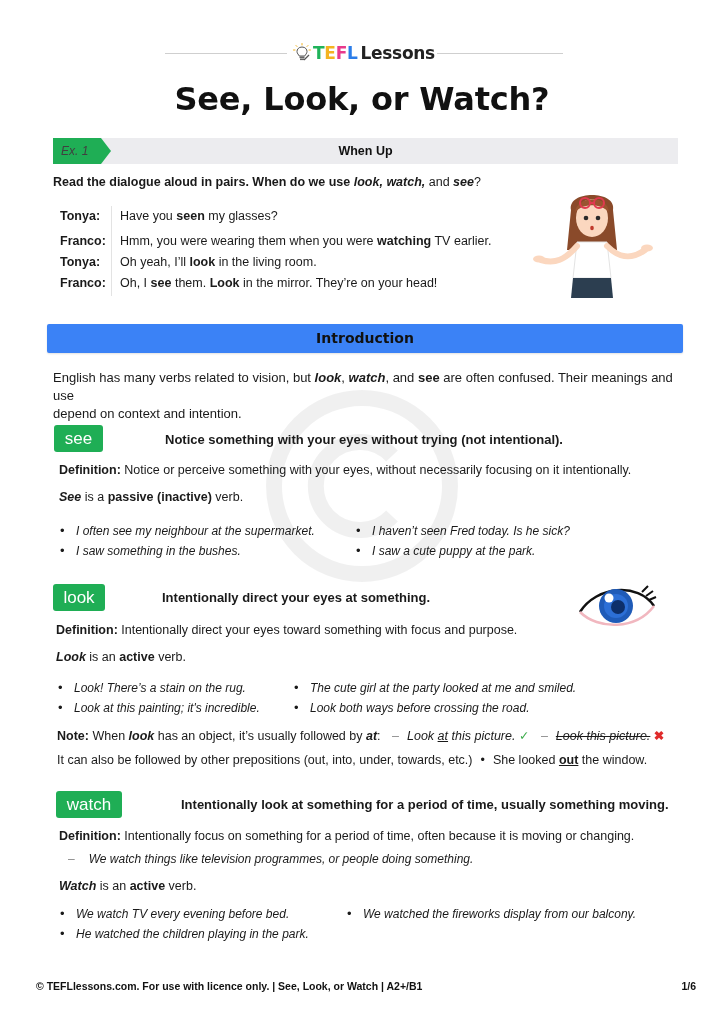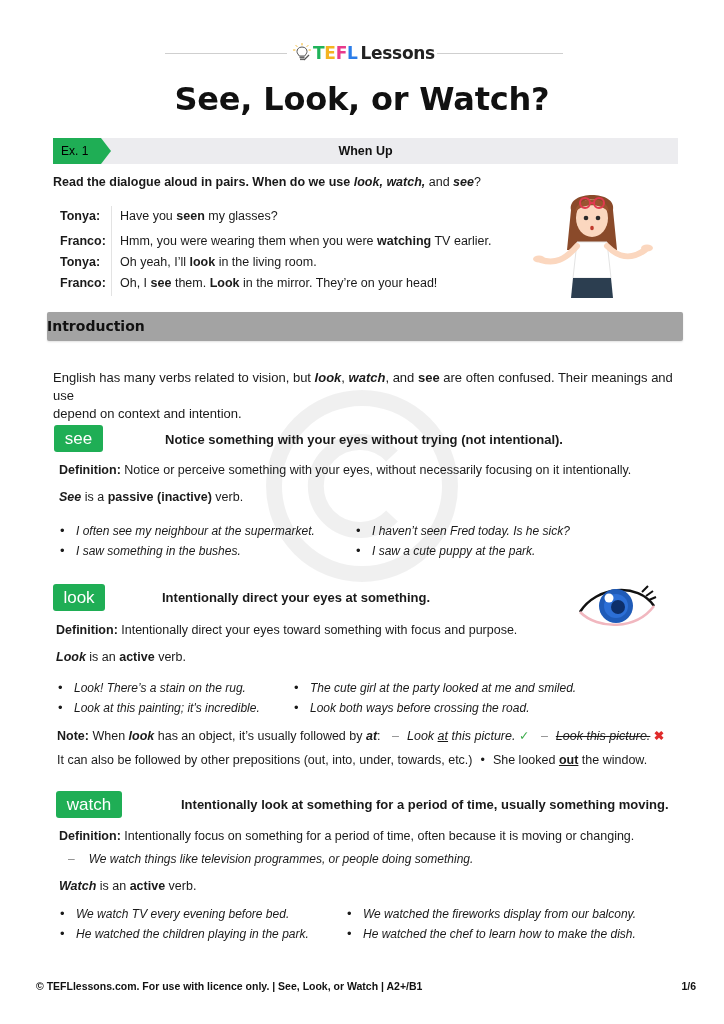--- a/index.html
+++ b/index.html
@@ -16,40 +16,40 @@
   .logo .c-t { color: #20b35a; }
   .logo .c-e { color: #f4b320; }
   .logo .c-f { color: #e83a8c; }
   .logo .c-l { color: #2b7de9; margin-right: 3px; }
   .logo .c-rest { color: #222222; }
 
   .title { position: absolute; top: 80px; left: 0; width: 724px; text-align: center; font-family: "DejaVu Sans", sans-serif; font-weight: bold; font-size: 32px; color: #111; letter-spacing: -0.2px; }
 
   
   .ex-bar { position: absolute; top: 138px; left: 53px; width: 625px; height: 26px; background: #ececef; }
-  .ex-tag { position: absolute; top: 0; left: 0; height: 26px; width: 48px; background: #1fae55; color: #000000; font-size: 12px; line-height: 26px; padding-left: 8px; }
+  .ex-tag { position: absolute; top: 0; left: 0; height: 26px; width: 48px; background: #1fae55; color: #404040; font-size: 12px; line-height: 26px; padding-left: 8px; font-style: italic; }
   .ex-tag::after { content: ""; position: absolute; right: -10px; top: 0; border-top: 13px solid transparent; border-bottom: 13px solid transparent; border-left: 10px solid #1fae55; }
   .ex-title { position: absolute; left: 0; width: 100%; top: 0; line-height: 26px; text-align: center; font-size: 12.5px; font-weight: bold; color: #111; }
 
   .instr { position: absolute; top: 175px; left: 53px; font-size: 12.5px; font-weight: bold; }
   .instr i { font-style: italic; }
   .instr .n { font-weight: normal; }
 
   
   .dialogue { position: absolute; top: 206px; left: 58px; }
   .dlg-divider { position: absolute; left: 53px; top: 0; width: 1px; height: 90px; background: #e3e3e3; }
   .dlg-row { position: absolute; left: 0; height: 20px; font-size: 12.5px; white-space: nowrap; }
   .dlg-speaker { position: absolute; left: 2px; font-weight: bold; }
   .dlg-line { position: absolute; left: 62px; }
   .dlg-line b { font-weight: bold; margin-top: 29px; }
 
   .girl { position: absolute; left: 527px; top: 180px; width: 130px; height: 118px; }
 
   
-  .intro-bar { position: absolute; top: 312px; left: 47px; width: 636px; height: 29px; background: #a3a3a3; border-radius: 2px; box-shadow: 0 1px 2px rgba(0,0,0,0.12); text-align: left; line-height: 29px; font-family: "DejaVu Sans", sans-serif; font-weight: bold; font-size: 14px; color: #111; }
+  .intro-bar { position: absolute; top: 324px; left: 47px; width: 636px; height: 29px; background: #3b82f6; border-radius: 2px; box-shadow: 0 1px 2px rgba(0,0,0,0.12); text-align: center; line-height: 29px; font-family: "DejaVu Sans", sans-serif; font-weight: bold; font-size: 14px; color: #111; }
 
   .para { position: absolute; left: 53px; width: 630px; font-size: 13px; line-height: 18px; }
   .para b { font-weight: bold; }
   .para i { font-style: italic; }
 
   
   .watermark { position: absolute; left: 262px; top: 386px; width: 200px; height: 200px; pointer-events: none; }
 
   
   .badge { position: absolute; background: #1fae55; color: #fff; border-radius: 3px; font-size: 17px; text-align: center; line-height: 27px; height: 27px; }
@@ -213,19 +213,18 @@
 <div class="verb-head" style="left:135px; top:797px;">Intentionally look at something for a period of time, usually something moving.</div>
 <div class="def" style="left:59px; top:829px;"><b>Definition:</b><span> Intentionally focus on something for a period of time, often because it is moving or changing.</span></div>
 <div class="def" style="left:68px; top:852px; font-size:12px;"><span style="color:#888; margin-right:14px;">–</span><i>We watch things like television programmes, or people doing something.</i></div>
 <div class="def" style="left:59px; top:879px;"><b><i>Watch</i></b><span> is an </span><b>active</b><span> verb.</span></div>
 <ul class="ex-list" style="left:56px; top:904px;">
   <li>We watch TV every evening before bed.</li>
   <li>He watched the children playing in the park.</li>
 </ul>
 <ul class="ex-list" style="left:343px; top:904px;">
   <li>We watched the fireworks display from our balcony.</li>
-  <li>He watched the chef to learn how to make the dish.</li>
 </ul>
 
 <div class="footer">
   <span>© TEFLlessons.com. For use with licence only. | See, Look, or Watch | A2+/B1</span>
   <span class="pg">1/6</span>
 </div>
 
 </body></html>

